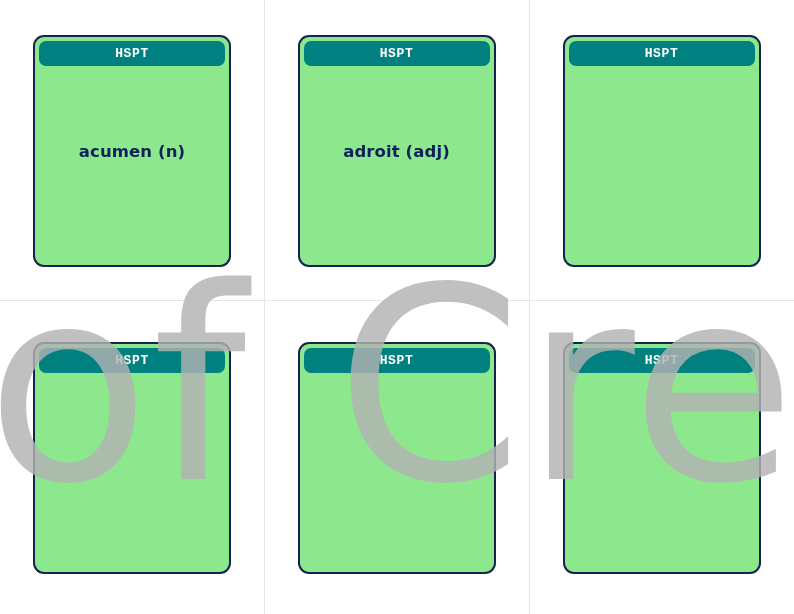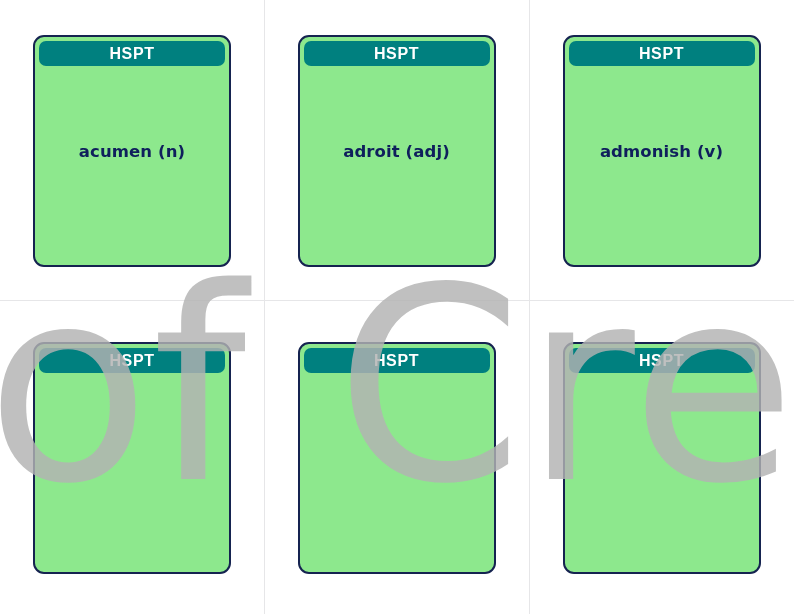--- a/index.html
+++ b/index.html
@@ -97,24 +97,24 @@
     height: 25px;
     background: #00807f;
     border-radius: 7px;
     display: flex;
     align-items: center;
     justify-content: center;
     flex: none;
   }
   .card-header-label {
     color: #ffffff;
-    font-size: 16px;
+    font-size: 13px;
     font-weight: bold;
     letter-spacing: 0.6px;
-    font-family: Liberation Sans, sans-serif;
+    font-family: Liberation Mono, monospace;
   }
 
   .card-body {
     flex: 1 1 auto;
     width: 100%;
     display: flex;
     align-items: center;
     justify-content: center;
     padding: 0 8px 28px 8px;
     box-sizing: border-box;
@@ -161,23 +161,20 @@
           <span class="card-term">adroit (adj)</span>
         </div>
       </div>
     </div>
 
     <div class="cell">
       <div class="card">
         <div class="card-header">
           <span class="card-header-label">HSPT</span>
         </div>
-        <div class="card-body">
-          <span class="card-term">admonish (v)</span>
-        </div>
       </div>
     </div>
 
     <div class="cell row2">
       <div class="card">
         <div class="card-header">
           <span class="card-header-label">HSPT</span>
         </div>
       </div>
     </div>

